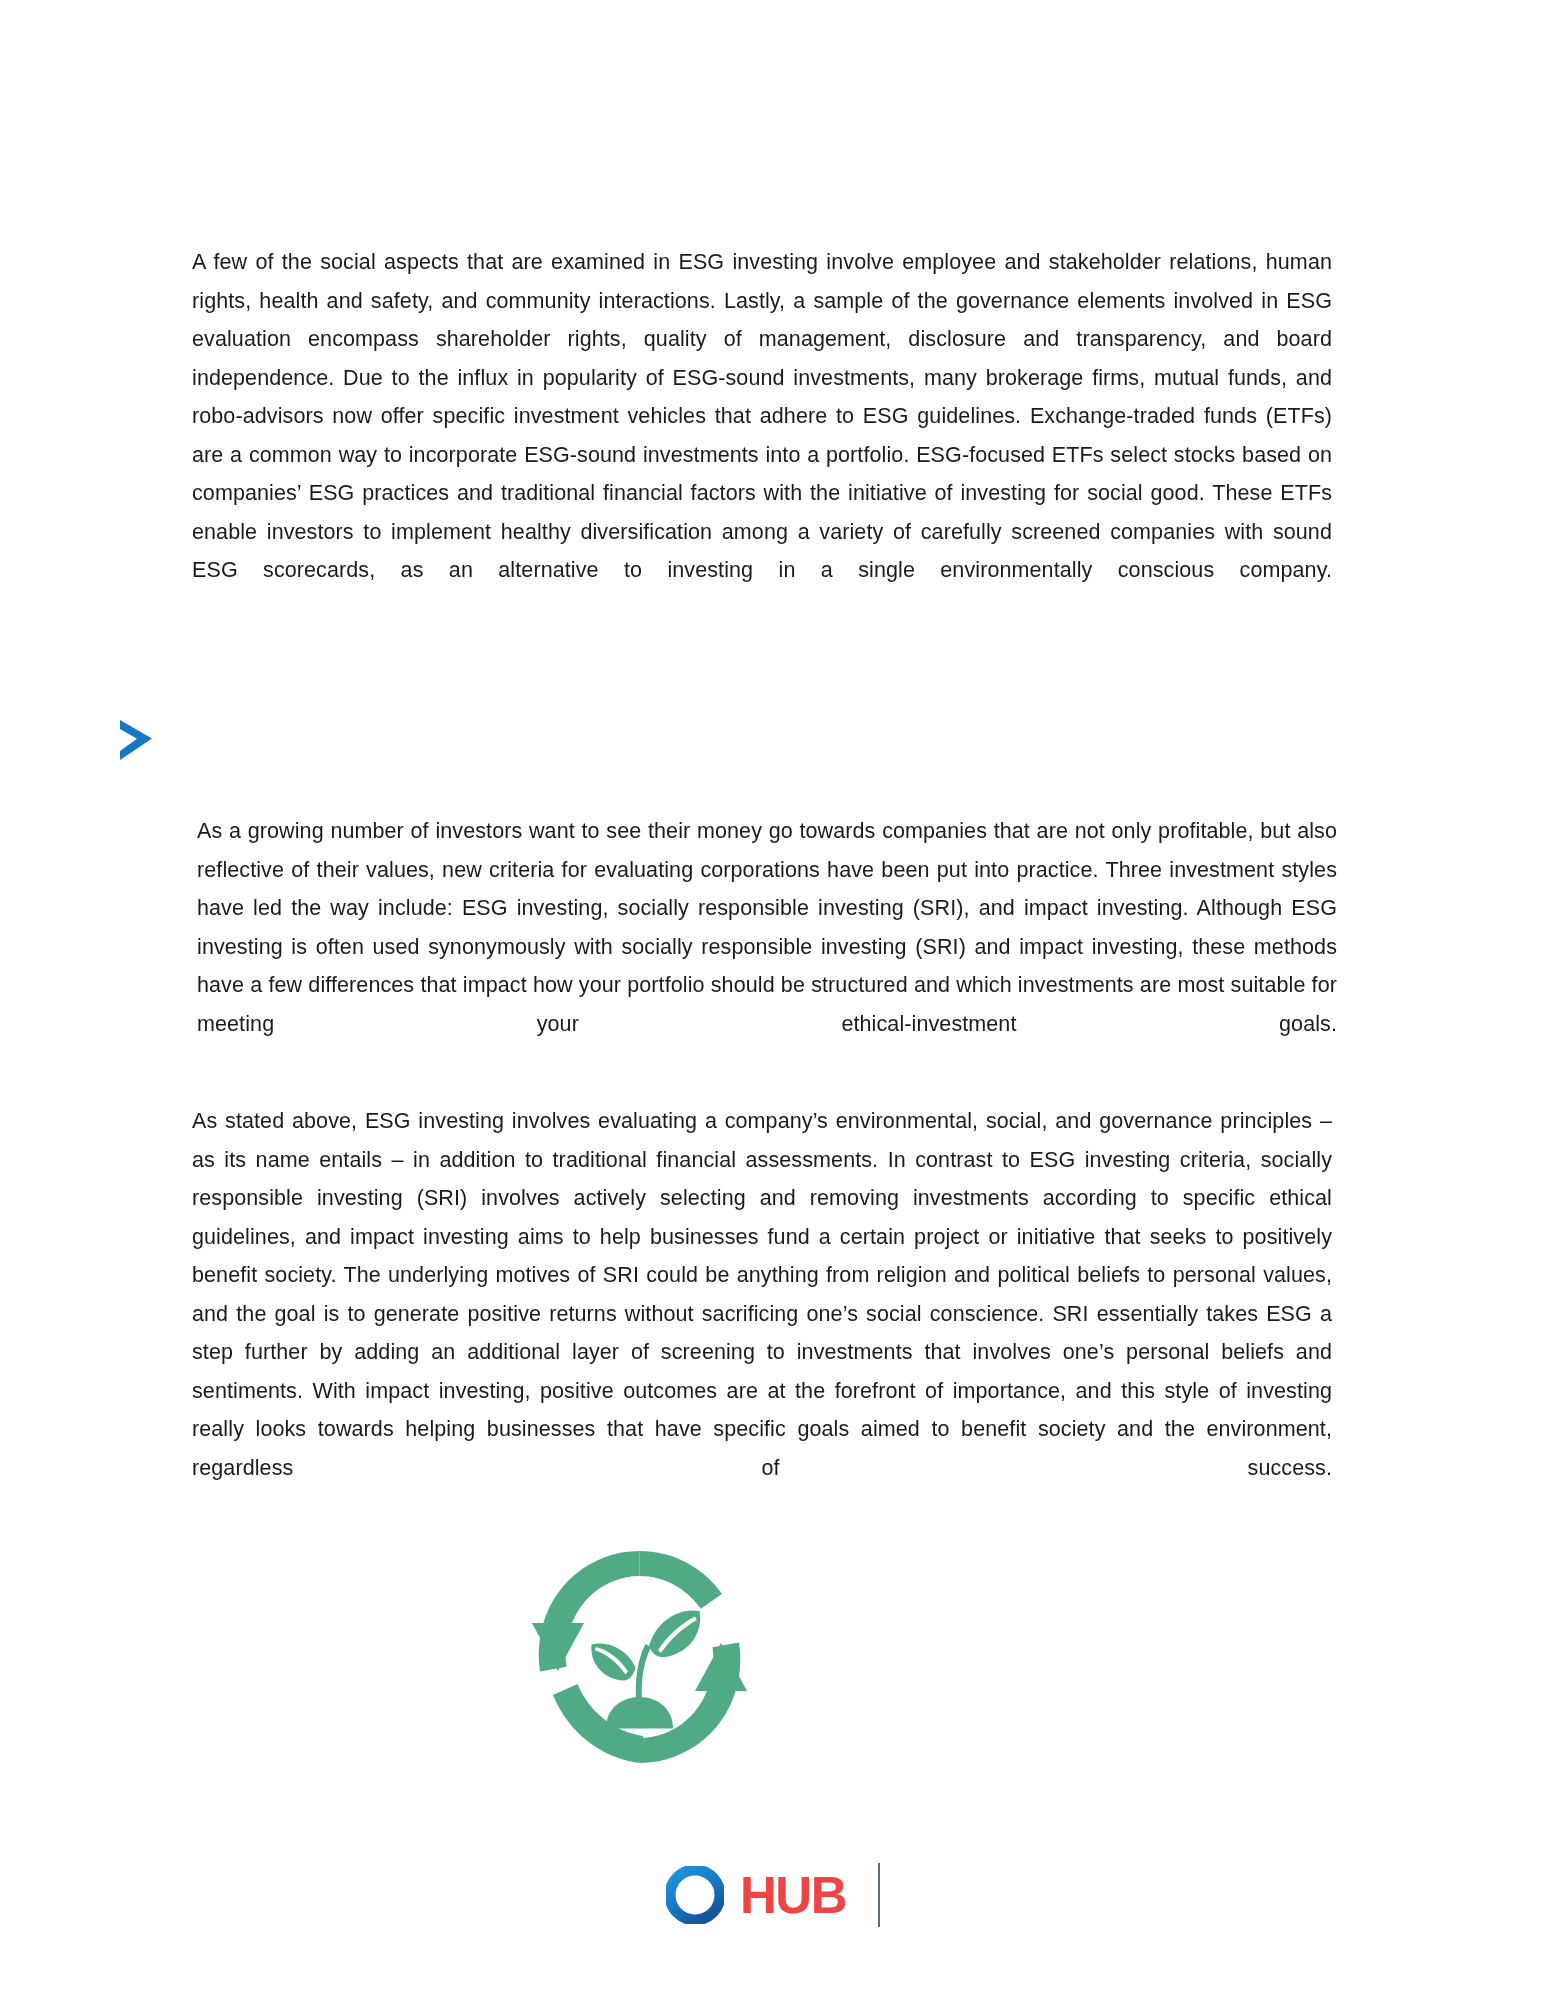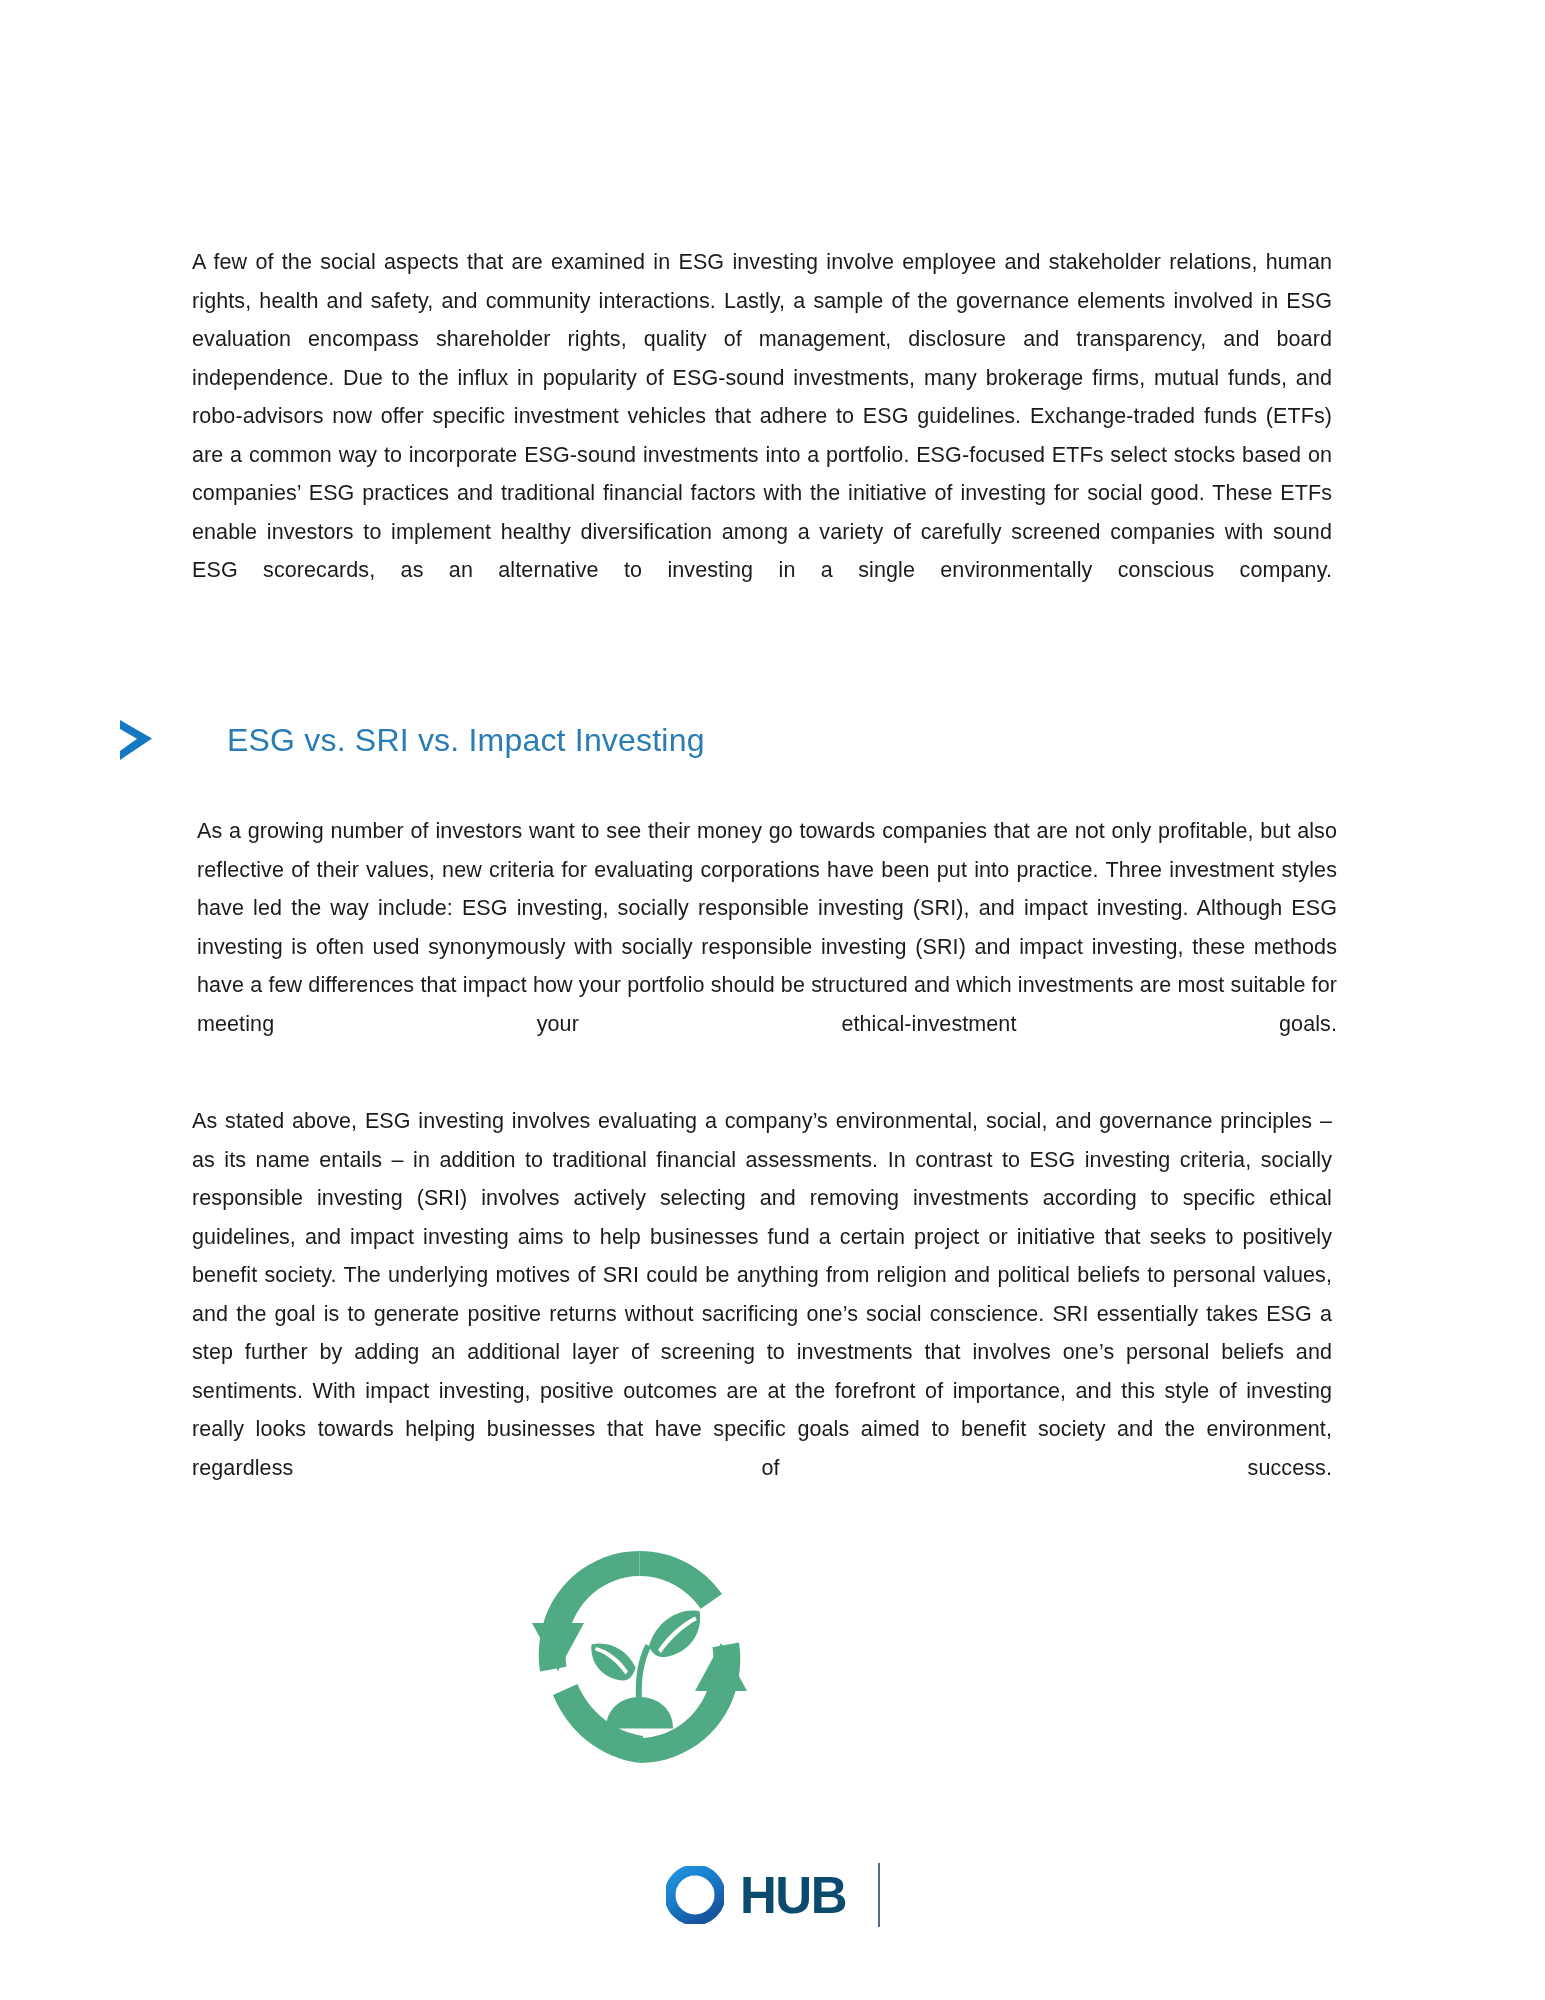--- a/index.html
+++ b/index.html
@@ -108,21 +108,21 @@
     align-items: center;
     gap: 16px;
     padding-right: 32px;
   }
   .hub-ring { width: 58px; height: 58px; display: block; }
   .hub-word {
     font-family: "Liberation Sans", sans-serif;
     font-weight: bold;
     font-size: 51px;
     line-height: 51px;
-    color: #0c4a6e;
+    color: #ef4444;
     letter-spacing: -1.5px;
   }
   .footer-divider {
     width: 2px;
     height: 64px;
     background: #5a6b7d;
     flex: 0 0 auto;
   }
   .afs-lockup {
     display: flex;
@@ -152,21 +152,20 @@
 
 <div class="page">
   <div class="content">
 
     <p class="para" id="para-1">A few of the social aspects that are examined in ESG investing involve employee and stakeholder relations, human rights, health and safety, and community interactions. Lastly, a sample of the governance elements involved in ESG evaluation encompass shareholder rights, quality of management, disclosure and transparency, and board independence.  Due to the influx in popularity of ESG-sound investments, many brokerage firms, mutual funds, and robo-advisors now offer specific investment vehicles that adhere to ESG guidelines. Exchange-traded funds (ETFs) are a common way to incorporate ESG-sound investments into a portfolio. ESG-focused ETFs select stocks based on companies’ ESG practices and traditional financial factors with the initiative of investing for social good. These ETFs enable investors to implement healthy diversification among a variety of carefully screened companies with sound ESG scorecards, as an alternative to investing in a single environmentally conscious company.</p>
 
     <div class="heading-row">
       <svg class="arrow-bullet" viewBox="0 0 46 46" xmlns="http://www.w3.org/2000/svg">
         <path d="M8 3 L40 21.5 L8 43 L8 34 L25 21.8 L8 12 Z" fill="#1578c2"></path>
       </svg>
-      <span class="heading-text">ESG vs. SRI vs. Impact Investing</span>
     </div>
 
     <p class="para" id="para-2">As a growing number of investors want to see their money go towards companies that are not only profitable, but also reflective of their values, new criteria for evaluating corporations have been put into practice. Three investment styles have led the way include: ESG investing, socially responsible investing (SRI), and impact investing. Although ESG investing is often used synonymously with socially responsible investing (SRI) and impact investing, these methods have a few differences that impact how your portfolio should be structured and which investments are most suitable for meeting your ethical-investment goals.</p>
 
     <p class="para" id="para-3">As stated above, ESG investing involves evaluating a company’s environmental, social, and governance principles – as its name entails – in addition to traditional financial assessments. In contrast to ESG investing criteria, socially responsible investing (SRI) involves actively selecting and removing investments according to specific ethical guidelines, and impact investing aims to help businesses fund a certain project or initiative that seeks to positively benefit society. The underlying motives of SRI could be anything from religion and political beliefs to personal values, and the goal is to generate positive returns without sacrificing one’s social conscience. SRI essentially takes ESG a step further by adding an additional layer of screening to investments that involves one’s personal beliefs and sentiments. With impact investing, positive outcomes are at the forefront of importance, and this style of investing really looks towards helping businesses that have specific goals aimed to benefit society and the environment, regardless of success.</p>
 
     <svg class="eco-logo" viewBox="0 0 225 225" xmlns="http://www.w3.org/2000/svg">
       <g fill="#50ab85">
 
         <path d="M112.5 6

